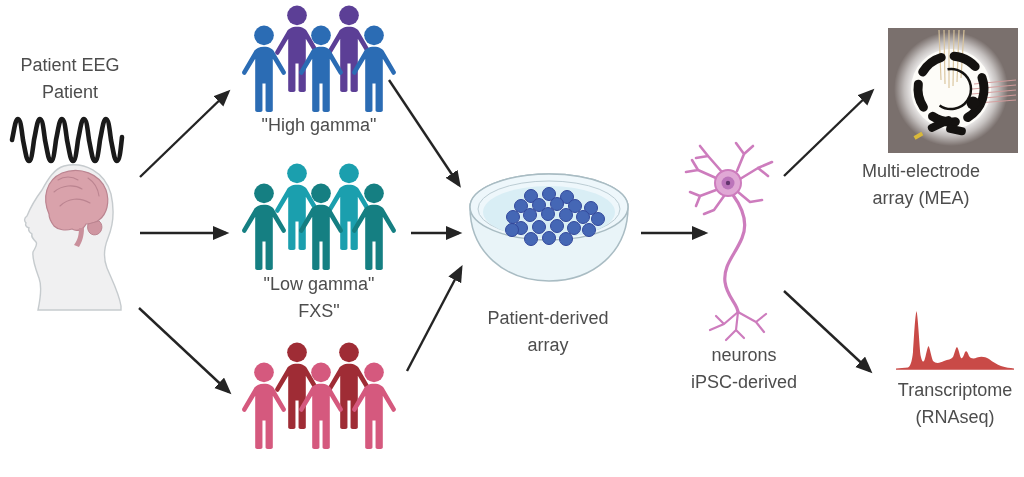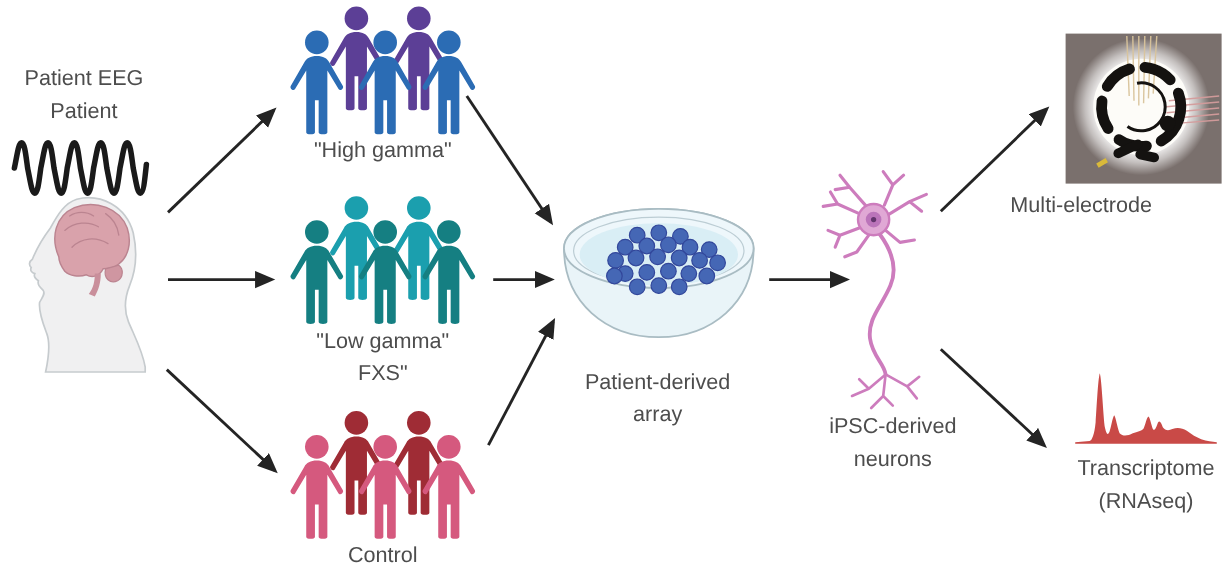--- a/index.html
+++ b/index.html
@@ -203,36 +203,34 @@
 
   <div class="lbl" style="left:244px; top:112px; width:150px;">
     <span>"High gamma"</span>
   </div>
 
   <div class="lbl" style="left:244px; top:271px; width:150px;">
     <span>"Low gamma"</span>
     <span>FXS"</span>
   </div>
 
-  <div class="lbl" style="left:244px; top:449px; width:150px;">
-    <span>Control</span>
-  </div>
 
   <div class="lbl" style="left:473px; top:305px; width:150px;">
     <span>Patient-derived</span>
     <span>array</span>
   </div>
 
   <div class="lbl" style="left:669px; top:342px; width:150px;">
+    <span>neurons</span>
     <span>iPSC-derived</span>
-    <span>neurons</span>
-  </div>
-
-  <div class="lbl" style="left:826px; top:158px; width:150px;">
+  </div>
+
+  <div class="lbl" style="left:846px; top:158px; width:150px;">
     <span>Multi-electrode</span>
+    <span>array (MEA)</span>
   </div>
 
   <div class="lbl" style="left:880px; top:377px; width:150px;">
     <span>Transcriptome</span>
     <span>(RNAseq)</span>
   </div>
 
 </div>
 
 </body></html>

